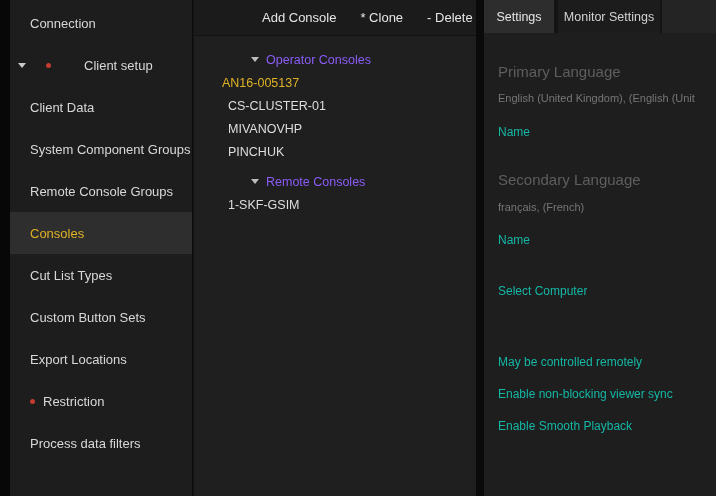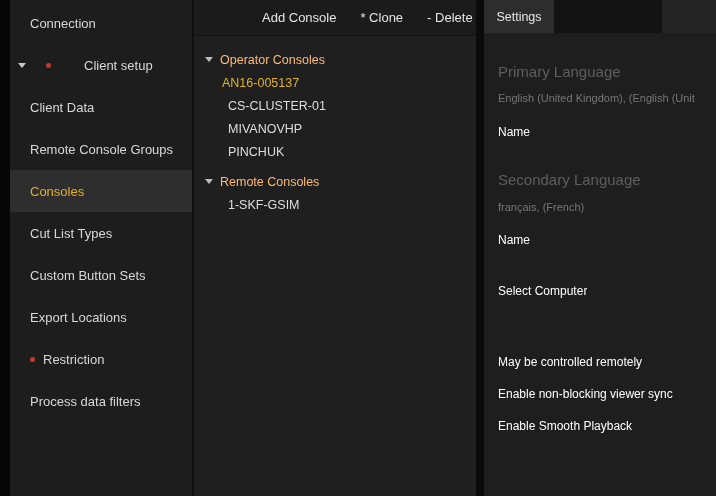--- a/index.html
+++ b/index.html
@@ -25,21 +25,21 @@
               border-top:5px solid #c9c9c9; display:inline-block; }
 
   
   .middle { position:absolute; left:194px; top:0; width:282px; height:496px; background:#1f1f1f; }
   .toolbar { height:36px; display:flex; align-items:center; padding-left:68px; gap:24px;
              background:#1b1b1b; border-bottom:1px solid #121212; }
   .tool-btn { color:#e6e6e6; font-size:13px; cursor:default; white-space:nowrap; }
 
   .tree { padding-top:12px; }
   .tree-group-row { height:23px; display:flex; align-items:center; padding-left:11px;
-                    color:#fdba74; font-size:12.5px; }
+                    color:#8b5cf6; font-size:12.5px;margin-left:46px; }
   .tree-group-row .tri-down { margin-right:7px; border-top-color:#bdbdbd; }
   .tree-leaf { height:23px; display:flex; align-items:center; padding-left:34px;
                color:#dedede; font-size:12.5px; }
   .tree-leaf.selected { color:#dfb226;padding-left:28px; }
   .tree-gap { height:7px; }
 
   
   .mid-strip { position:absolute; left:476px; top:0; width:8px; height:496px; background:#0a0a0a; }
 
   
@@ -48,40 +48,43 @@
   .tab { position:absolute; top:0; height:33px; display:flex; align-items:center;
          justify-content:center; font-size:12.5px; cursor:default; }
   .tab-settings { left:0; width:70px; background:#2d2d2d; color:#e5e5e5; }
   .tab-monitor  { left:74px; width:102px; background:#1c1c1c; color:#d2d2d2; }
   .tab-filler   { position:absolute; top:0; left:178px; width:54px; height:33px; background:#242424; }
 
   .panel-body { position:relative; height:463px; }
   .p-abs { position:absolute; left:14px; white-space:nowrap; overflow:hidden; max-width:218px; }
   .p-heading { color:#5e5e5e; font-size:15px; }
   .p-value   { color:#767676; font-size:11px; }
-  .p-label   { color:#ffffff; font-size:12px; }
+  .p-label   { color:#14b8a6; font-size:12px; }
 </style>
 </head>
 <body>
 
 <div class="app">
 
   <div class="left-strip"></div>
 
   <nav class="sidebar">
     <div class="side-item">
       <span>Connection</span>
     </div>
     <div class="side-item with-arrow">
       <span class="tri tri-down"></span>
       <span class="dot"></span>
       <span>Client setup</span>
     </div>
     <div class="side-item">
       <span>Client Data</span>
+    </div>
+    <div class="side-item">
+      <span>System Component Groups</span>
     </div>
     <div class="side-item">
       <span>Remote Console Groups</span>
     </div>
     <div class="side-item selected">
       <span>Consoles</span>
     </div>
     <div class="side-item">
       <span>Cut List Types</span>
     </div>
@@ -133,20 +136,21 @@
         <span>1-SKF-GSIM</span>
       </div>
     </div>
   </section>
 
   <div class="mid-strip"></div>
 
   <section class="rightp">
     <div class="tabbar">
       <div class="tab tab-settings">Settings</div>
+      <div class="tab tab-monitor">Monitor Settings</div>
       <div class="tab-filler"></div>
     </div>
 
     <div class="panel-body">
       <div class="p-abs p-heading" style="top:30px">Primary Language</div>
       <div class="p-abs p-value" style="top:59px">English (United Kingdom), (English (Unit</div>
       <div class="p-abs p-label" style="top:92px">Name</div>
 
       <div class="p-abs p-heading" style="top:138px">Secondary Language</div>
       <div class="p-abs p-value" style="top:168px">français, (French)</div>

